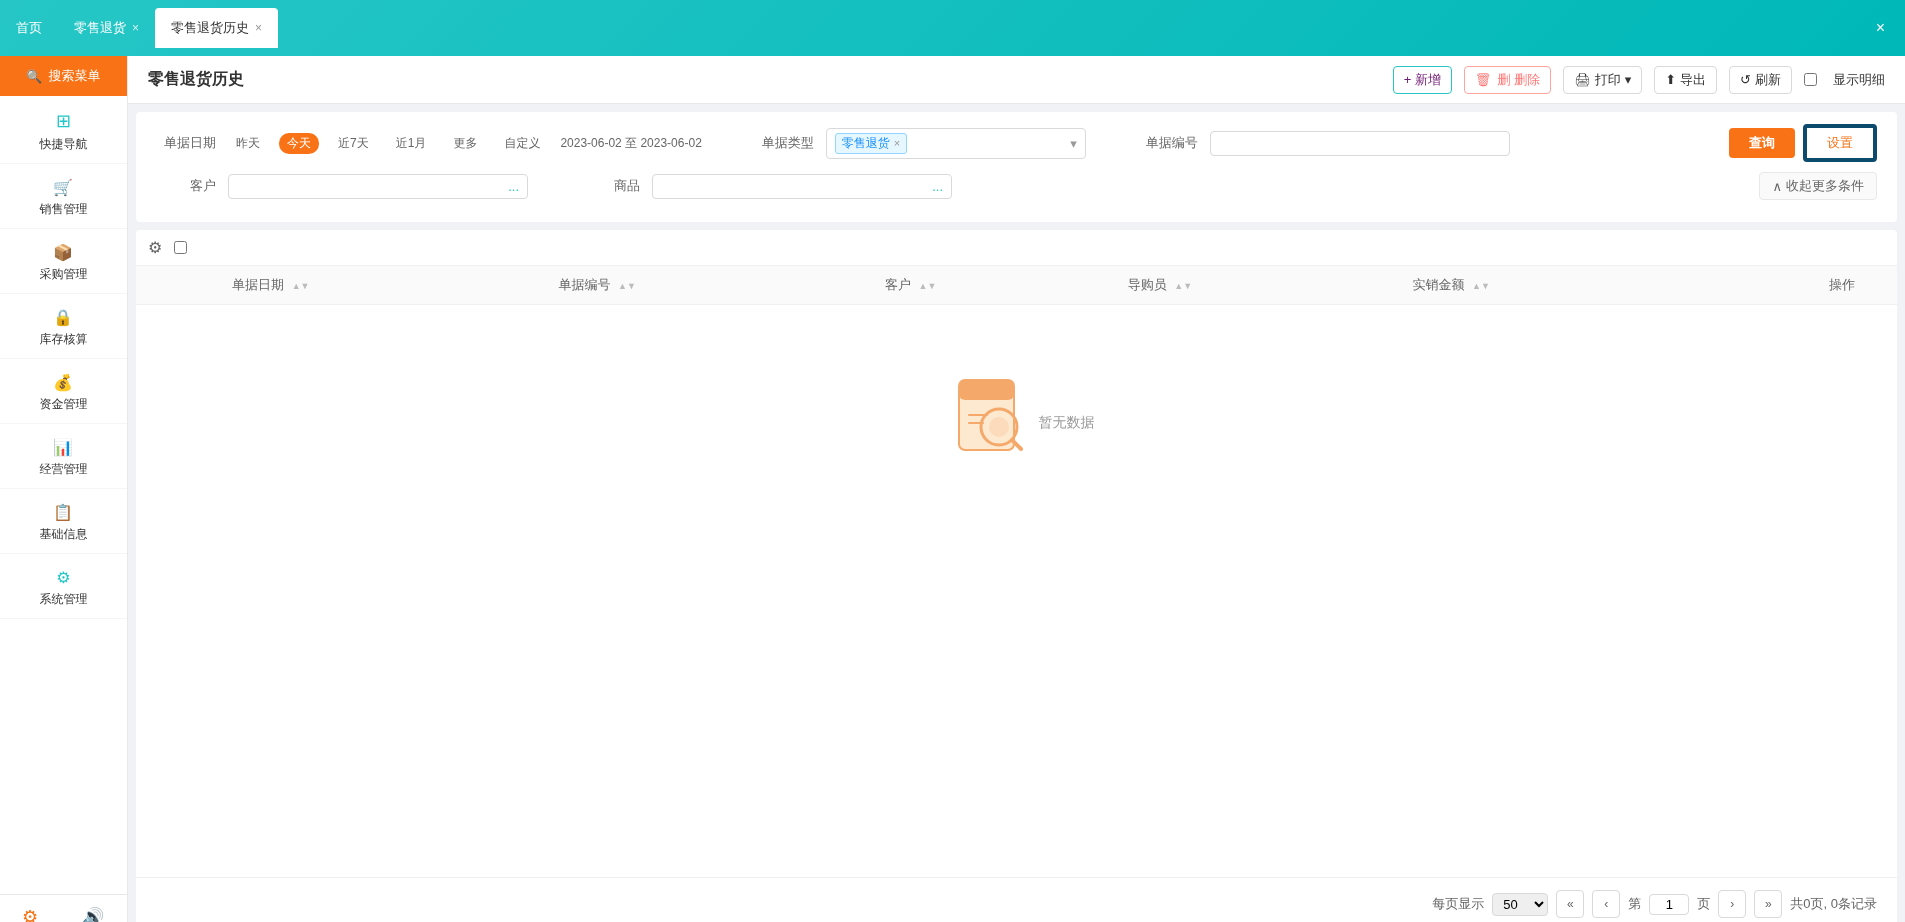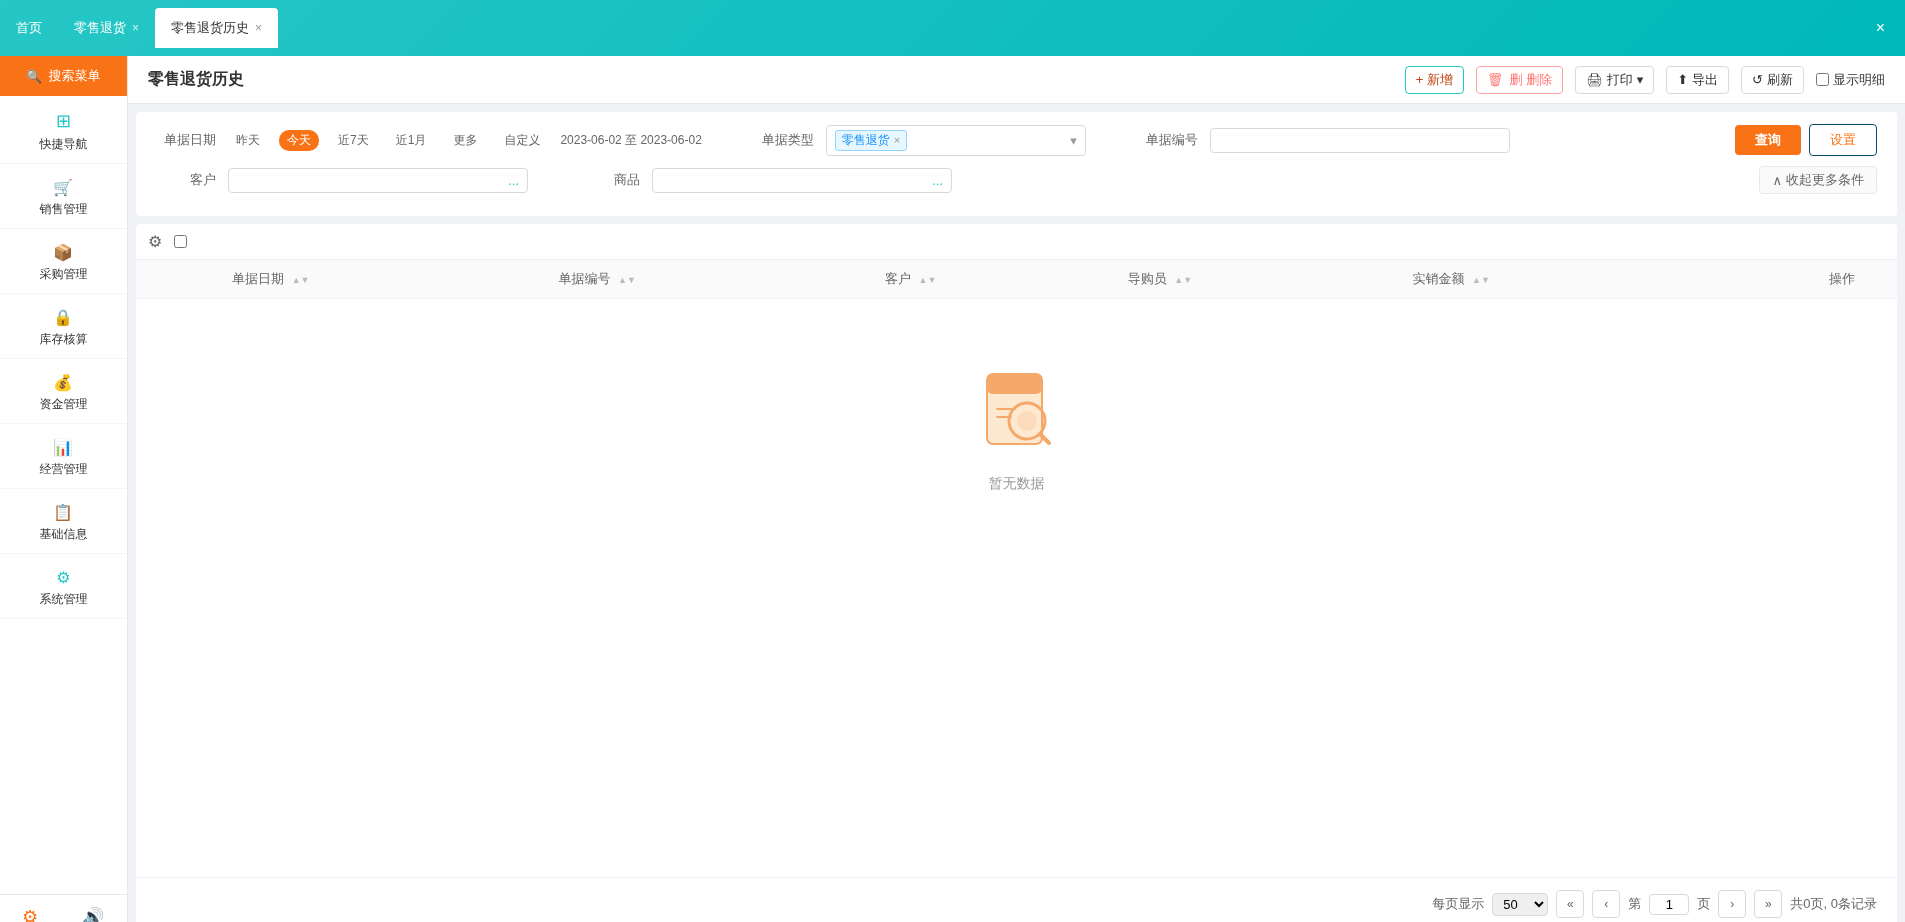--- a/index.html
+++ b/index.html
@@ -139,26 +139,26 @@
       align-items: center;
       gap: 4px;
       padding: 4px 10px;
       border: 1px solid #d9d9d9;
       border-radius: 4px;
       background: #fff;
       color: #333;
       font-size: 13px;
       cursor: pointer;
     }
-    .toolbar-btn.add { color: #c2410c; border-color: #26c6c6; margin-left: 16px; }
+    .toolbar-btn.add { color: #701a75; border-color: #26c6c6; margin-left: 16px; }
     .toolbar-btn.delete { color: #ff7875; border-color: #ffa39e; }
     .checkbox-label {
       display: flex;
       align-items: center;
-      gap: 4px;
+      gap: 16px;
       font-size: 13px;
       color: #333;
       cursor: pointer;
     }
 
     
     .filter-area {
       background: #fff;
       padding: 12px 20px;
       margin: 8px;
@@ -256,21 +256,21 @@
       border: none;
       border-radius: 4px;
       padding: 6px 20px;
       font-size: 13px;
       cursor: pointer;
       font-weight: bold;
     }
     .btn-setting {
       background: #fff;
       color: #f97316;
-      border: 1px solid #0c4a6e;
+      border: 4px solid #0c4a6e;
       border-radius: 4px;
       padding: 6px 20px;
       font-size: 13px;
       cursor: pointer;
     }
 
     
     .table-container {
       background: #fff;
       margin: 0 8px 8px;
@@ -319,21 +319,20 @@
       vertical-align: middle;
       font-size: 9px;
       color: #bbb;
     }
     .th-checkbox { width: 40px; }
     .th-settings { width: 44px; }
 
     
     .empty-state {
       display: flex;
-      flex-direction: column;
       align-items: center;
       justify-content: center;
       flex: 1;
       padding: 60px 0;
     }
     .empty-icon {
       width: 100px;
       height: 100px;
       margin-bottom: 16px;
     }

